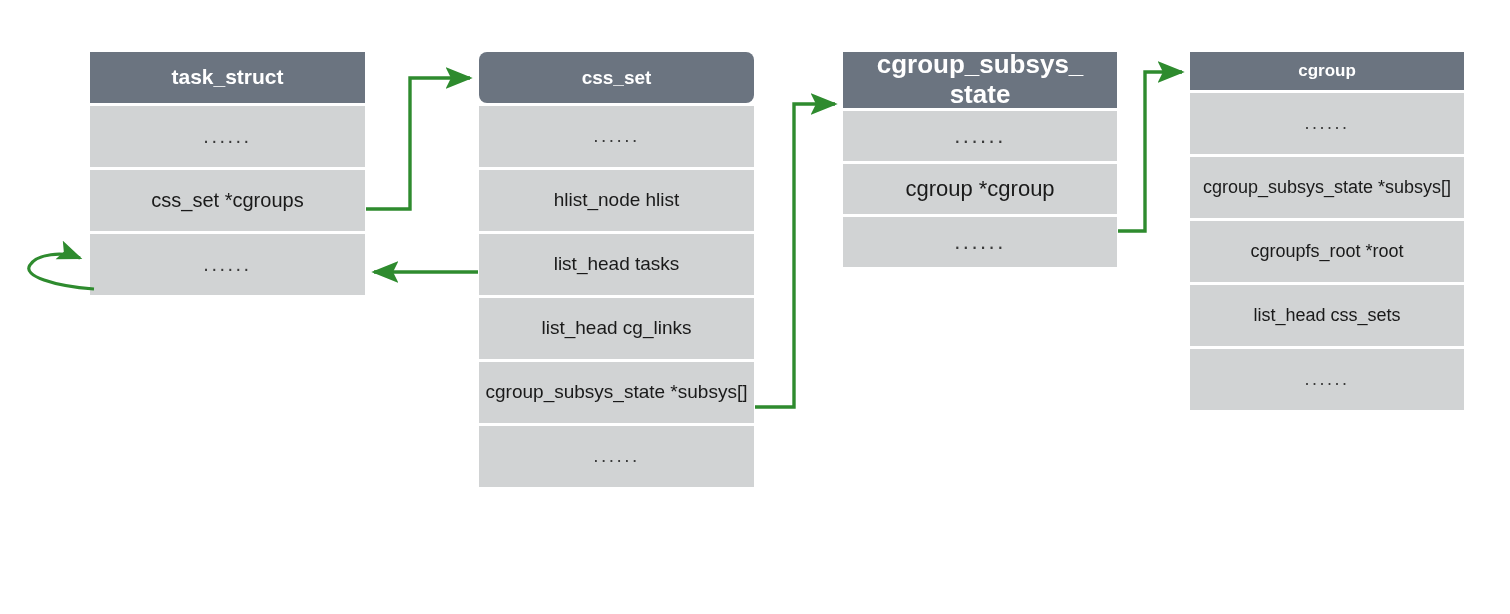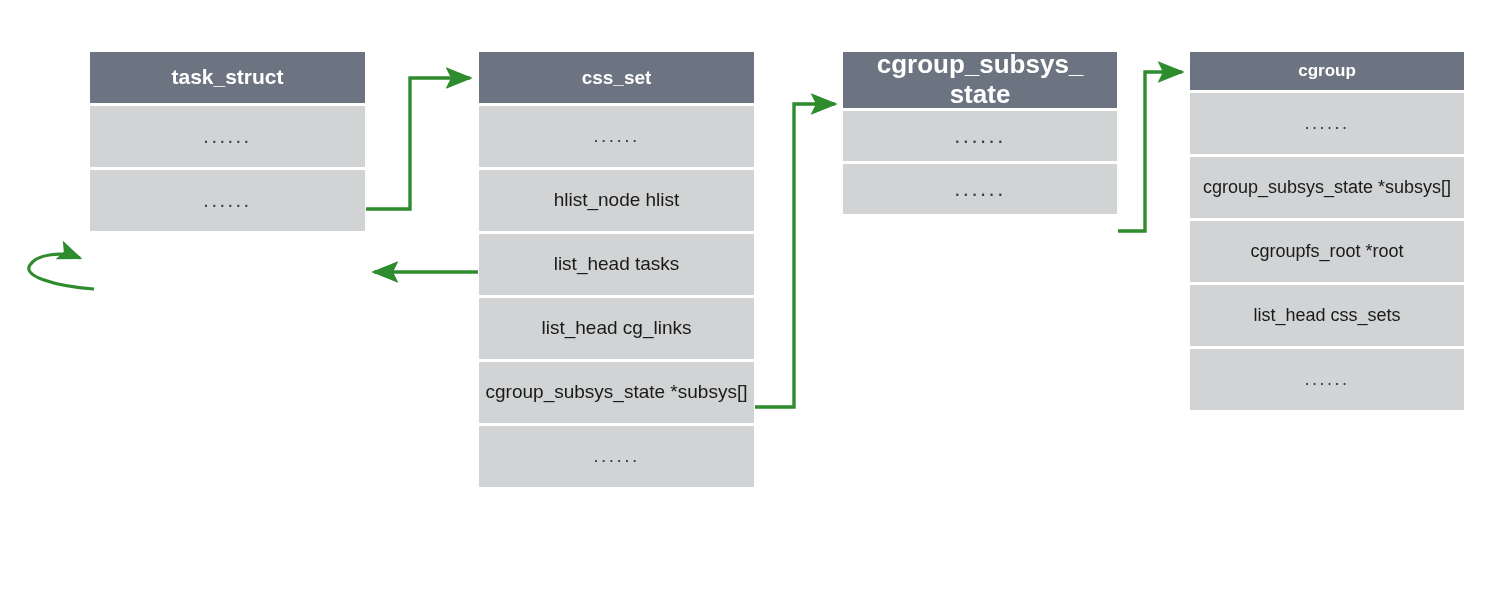--- a/index.html
+++ b/index.html
@@ -48,21 +48,21 @@
     letter-spacing:2.5px;
     color:#3a3a3a;
   }
 
   
   #struct-task_struct{ left:90px; top:52px; width:275px; }
   #struct-task_struct .struct-header{ height:51px; font-size:21px; }
   #struct-task_struct .field{ height:61px; font-size:20px; }
 
   #struct-css_set{ left:479px; top:52px; width:275px; }
-  #struct-css_set .struct-header{ height:51px; font-size:19px; }
+  #struct-css_set .struct-header{ height:51px; font-size:19px;border-radius:8px; }
   #struct-css_set .field{ height:61px; font-size:19px; }
 
   #struct-cgroup_subsys_state{ left:843px; top:52px; width:274px; }
   #struct-cgroup_subsys_state .struct-header{ height:56px; font-size:26px; }
   #struct-cgroup_subsys_state .field{ height:50px; font-size:22px; }
 
   #struct-cgroup{ left:1190px; top:52px; width:274px; }
   #struct-cgroup .struct-header{ height:38px; font-size:17px; }
   #struct-cgroup .field{ height:61px; font-size:18px; }
 
@@ -73,36 +73,38 @@
   }
 </style>
 </head>
 <body>
 
 <div id="canvas">
 
   <div class="struct" id="struct-task_struct">
     <div class="struct-header">task_struct</div>
     <div class="field ellipsis">......</div>
+    <div class="field">css_set *cgroups</div>
     <div class="field ellipsis">......</div>
   </div>
 
   <div class="struct" id="struct-css_set">
     <div class="struct-header">css_set</div>
     <div class="field ellipsis">......</div>
     <div class="field">hlist_node hlist</div>
     <div class="field">list_head tasks</div>
     <div class="field">list_head cg_links</div>
     <div class="field">cgroup_subsys_state *subsys[]</div>
     <div class="field ellipsis">......</div>
   </div>
 
   <div class="struct" id="struct-cgroup_subsys_state">
     <div class="struct-header">cgroup_subsys_ state</div>
     <div class="field ellipsis">......</div>
+    <div class="field">cgroup *cgroup</div>
     <div class="field ellipsis">......</div>
   </div>
 
   <div class="struct" id="struct-cgroup">
     <div class="struct-header">cgroup</div>
     <div class="field ellipsis">......</div>
     <div class="field">cgroup_subsys_state *subsys[]</div>
     <div class="field">cgroupfs_root *root</div>
     <div class="field">list_head css_sets</div>
     <div class="field ellipsis">......</div>

